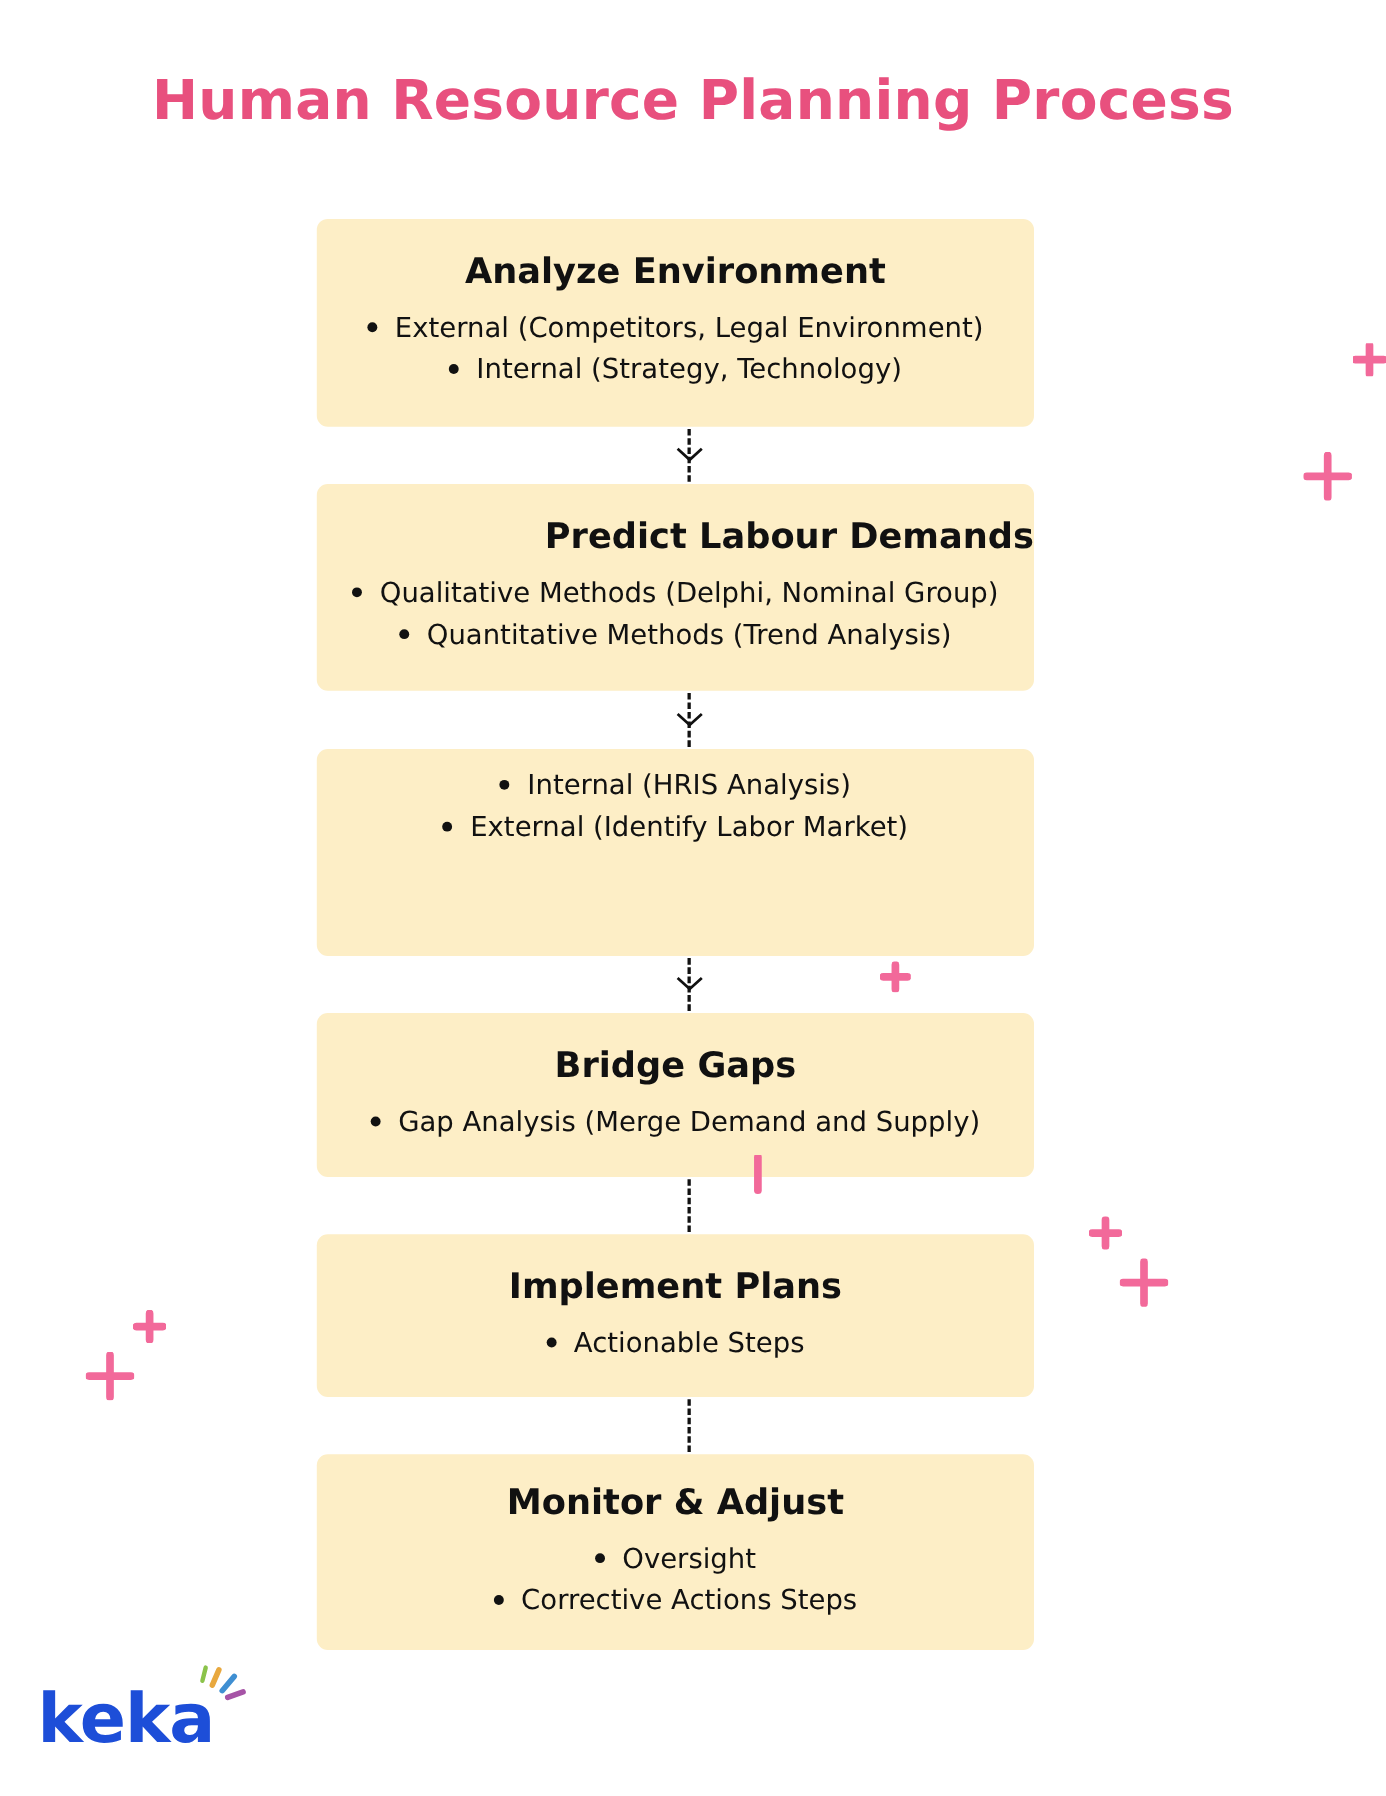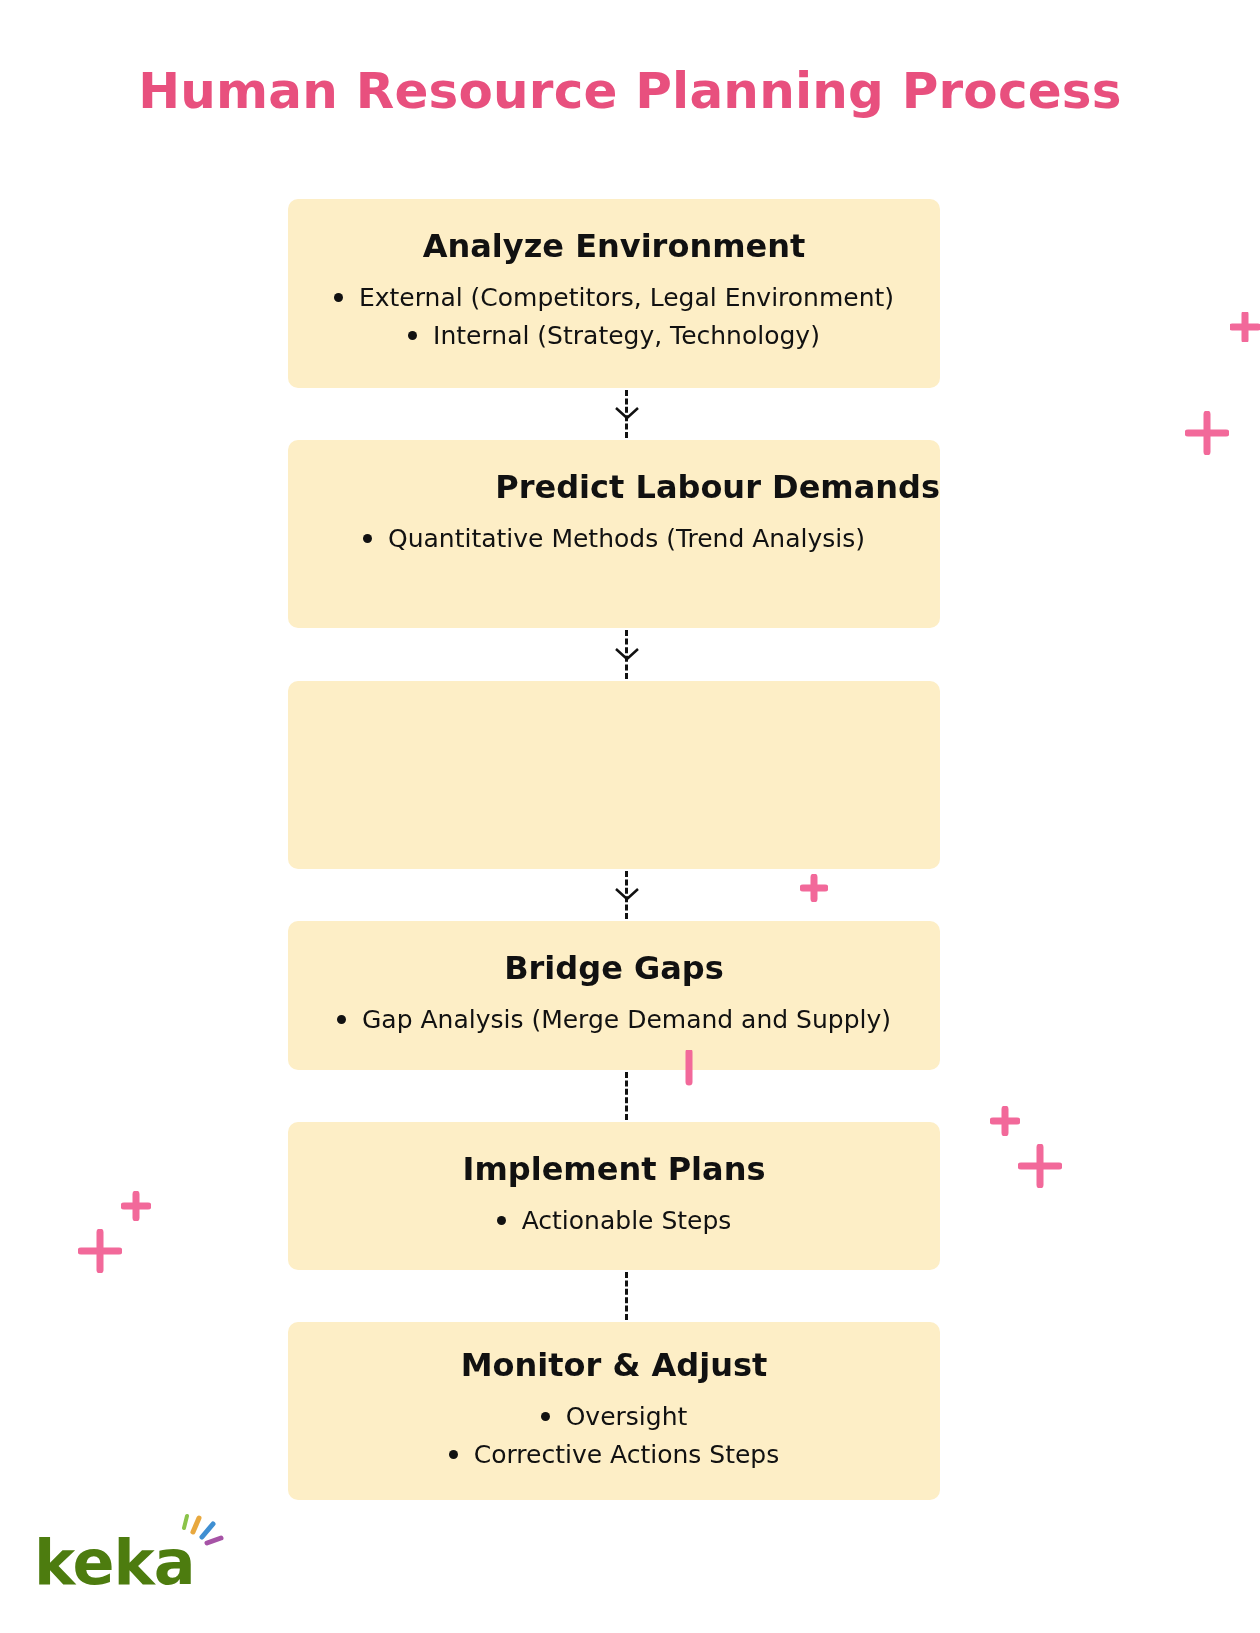--- a/index.html
+++ b/index.html
@@ -12,43 +12,48 @@
   .box h2 { margin: 0; font-size: 32px; font-weight: bold; }
   .box ul { list-style: none; margin: 0; padding: 0; }
   .box li { font-size: 25px; line-height: 38px; }
   .box li .dot { display: inline-block; width: 9px; height: 9px; border-radius: 50%;
                  background: #111; vertical-align: middle; margin-right: 16px; position: relative; top: -2px; }
   .conn { position: absolute; left: 625px; width: 0; border-left: 3px dashed #111; }
   .arrow { position: absolute; left: 614px; width: 26px; height: 14px; }
   .sparkle { position: absolute; }
   .logo { position: absolute; left: 34px; top: 1532px; }
   .logo-text { font-family: "DejaVu Sans", sans-serif; font-weight: bold; font-size: 62px;
-               color: #4d7c0f; letter-spacing: -1px; line-height: 1; }
+               color: #1d4ed8; letter-spacing: -1px; line-height: 1; }
 </style>
 </head>
 <body>
 
 <div class="title">Human Resource Planning Process</div>
 
 <div class="box" style="top:199px;height:189px;">
   <h2 style="padding-top:28px;">Analyze Environment</h2>
   <ul style="margin-top:14px;">
     <li><span class="dot"></span><span>External (Competitors, Legal Environment)</span></li>
     <li><span class="dot"></span><span>Internal (Strategy, Technology)</span></li>
   </ul>
 </div>
 
 <div class="box" style="top:440px;height:188px;">
   <h2 style="padding-top:28px;text-align:right;">Predict Labour Demands</h2>
   <ul style="margin-top:14px;">
+    <li><span class="dot"></span><span>Qualitative Methods (Delphi, Nominal Group)</span></li>
     <li><span class="dot"></span><span>Quantitative Methods (Trend Analysis)</span></li>
   </ul>
 </div>
 
 <div class="box" style="top:681px;height:188px;">
+  <ul style="margin-top:14px;">
+    <li><span class="dot"></span><span>Internal (HRIS Analysis)</span></li>
+    <li><span class="dot"></span><span>External (Identify Labor Market)</span></li>
+  </ul>
 </div>
 
 <div class="box" style="top:921px;height:149px;">
   <h2 style="padding-top:28px;">Bridge Gaps</h2>
   <ul style="margin-top:14px;">
     <li><span class="dot"></span><span>Gap Analysis (Merge Demand and Supply)</span></li>
   </ul>
 </div>
 
 <div class="box" style="top:1122px;height:148px;">

